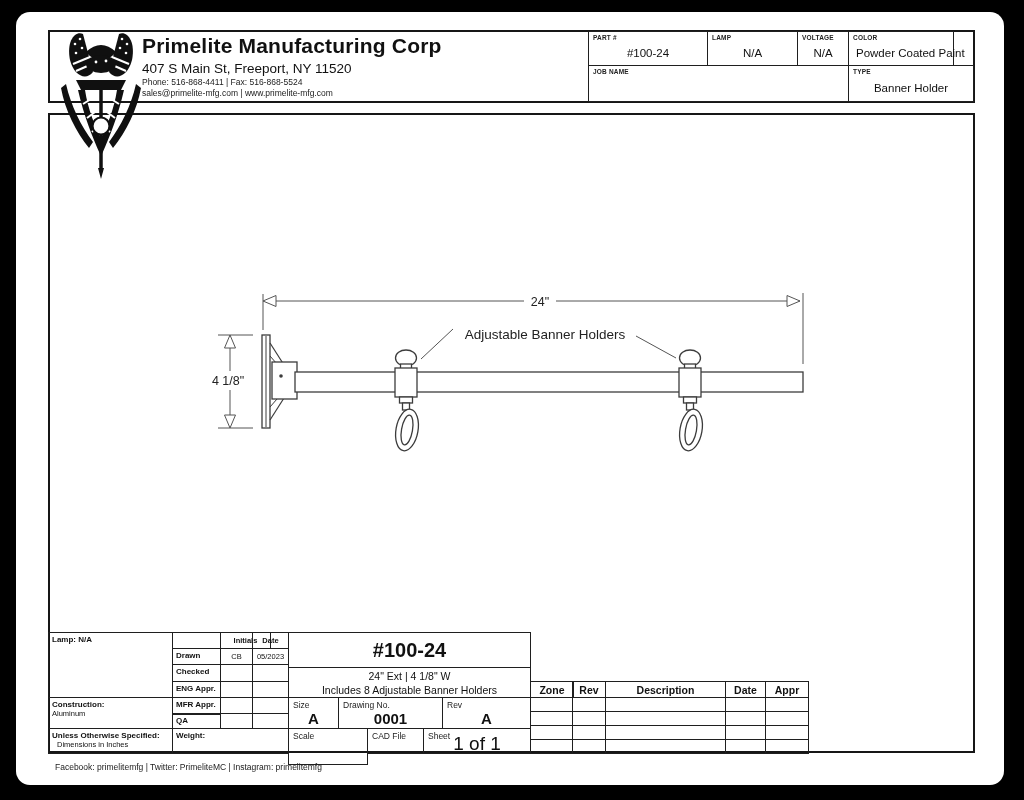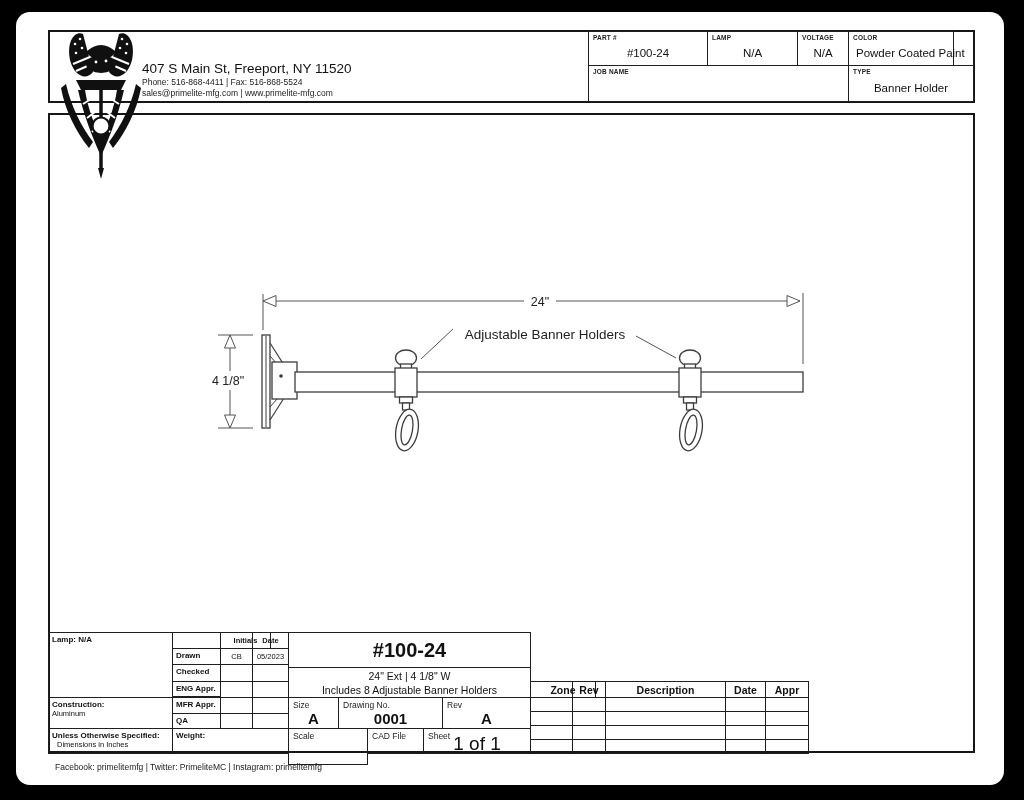--- a/index.html
+++ b/index.html
@@ -35,20 +35,21 @@
 </style>
 </head>
 <body>
 
 <div class="page"></div>
 
 <div class="content">
 
   <div class="box" style="left:48px;top:30px;width:927px;height:73px;"></div>
 
+  <div class="co-name">Primelite Manufacturing Corp</div>
   <div class="co-addr">407 S Main St, Freeport, NY 11520</div>
   <div class="co-sm" style="top:77px;">Phone: 516-868-4411 | Fax: 516-868-5524</div>
   <div class="co-sm" style="top:88px;">sales@primelite-mfg.com | www.primelite-mfg.com</div>
 
   <div class="cell" style="left:588px;top:31px;width:120px;height:35px;">
     <span class="slbl">PART #</span>
     <div class="cval">#100-24</div>
   </div>
   <div class="cell" style="left:707px;top:31px;width:91px;height:35px;">
     <span class="slbl">LAMP</span>
@@ -203,21 +204,21 @@
   <div class="cell" style="left:172px;top:664px;width:49px;height:18px;">
       <div class="tb-lbl">Checked</div>
     </div>
   <div class="cell" style="left:220px;top:664px;width:33px;height:18px;">
       <div class="tb-cent"></div>
     </div>
   <div class="cell" style="left:252px;top:664px;width:37px;height:18px;">
       <div class="tb-cent"></div>
     </div>
 
-  <div class="cell" style="left:172px;top:681px;width:49px;height:16px;">
+  <div class="cell" style="left:172px;top:681px;width:49px;height:34px;">
       <div class="tb-lbl">ENG Appr.</div>
     </div>
   <div class="cell" style="left:220px;top:681px;width:33px;height:17px;">
       <div class="tb-cent"></div>
     </div>
   <div class="cell" style="left:252px;top:681px;width:37px;height:17px;">
       <div class="tb-cent"></div>
     </div>
 
   <div class="cell" style="left:172px;top:697px;width:49px;height:17px;">
@@ -267,21 +268,21 @@
     <div class="corner-lbl">Scale</div>
   </div>
   <div class="cell" style="left:367px;top:728px;width:57px;height:26px;">
     <div class="corner-lbl">CAD File</div>
   </div>
   <div class="cell" style="left:423px;top:728px;width:108px;height:26px;">
     <div class="corner-lbl">Sheet</div>
     <div class="sheet-val">1 of 1</div>
   </div>
 
-  <div class="cell rev-hd" style="left:530px;top:681px;width:66px;height:17px;">
+  <div class="cell rev-hd" style="left:530px;top:681px;width:44px;height:17px;">
       <span>Zone</span>
     </div>
   <div class="cell rev-hd" style="left:572px;top:681px;width:34px;height:17px;">
       <span>Rev</span>
     </div>
   <div class="cell rev-hd" style="left:605px;top:681px;width:121px;height:17px;">
       <span>Description</span>
     </div>
   <div class="cell rev-hd" style="left:725px;top:681px;width:41px;height:17px;">
       <span>Date</span>

